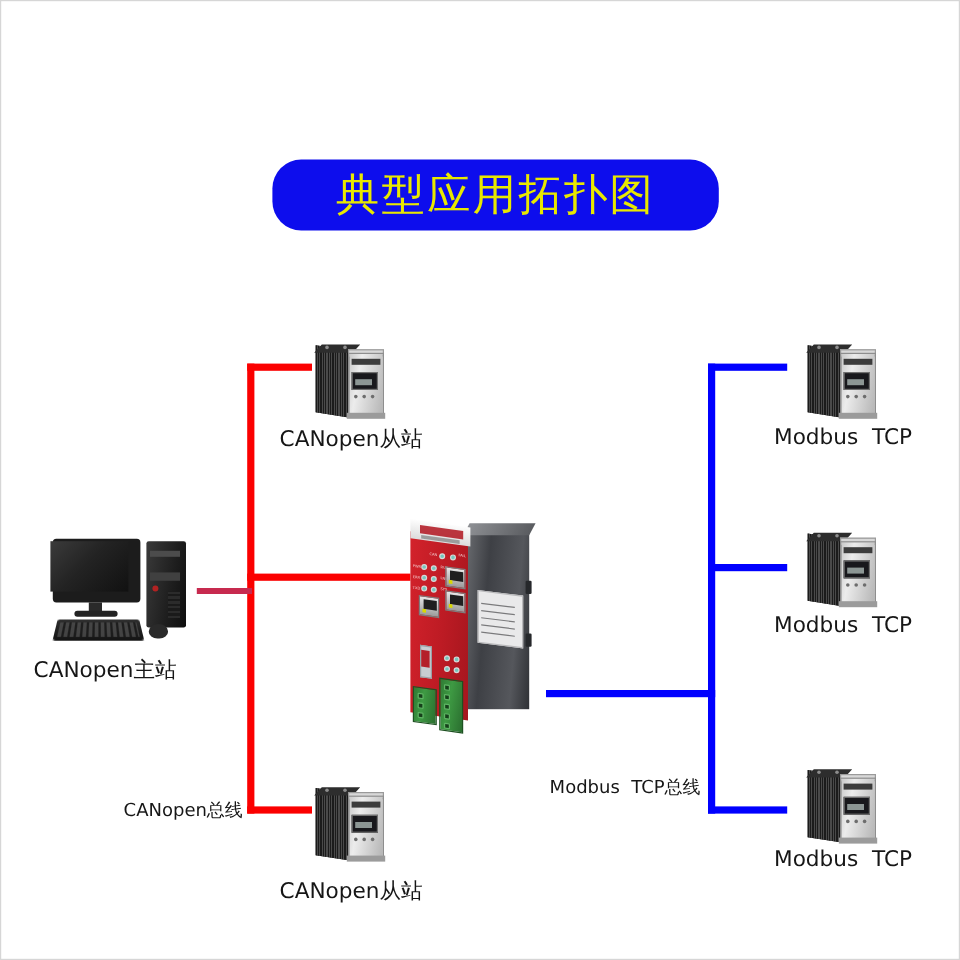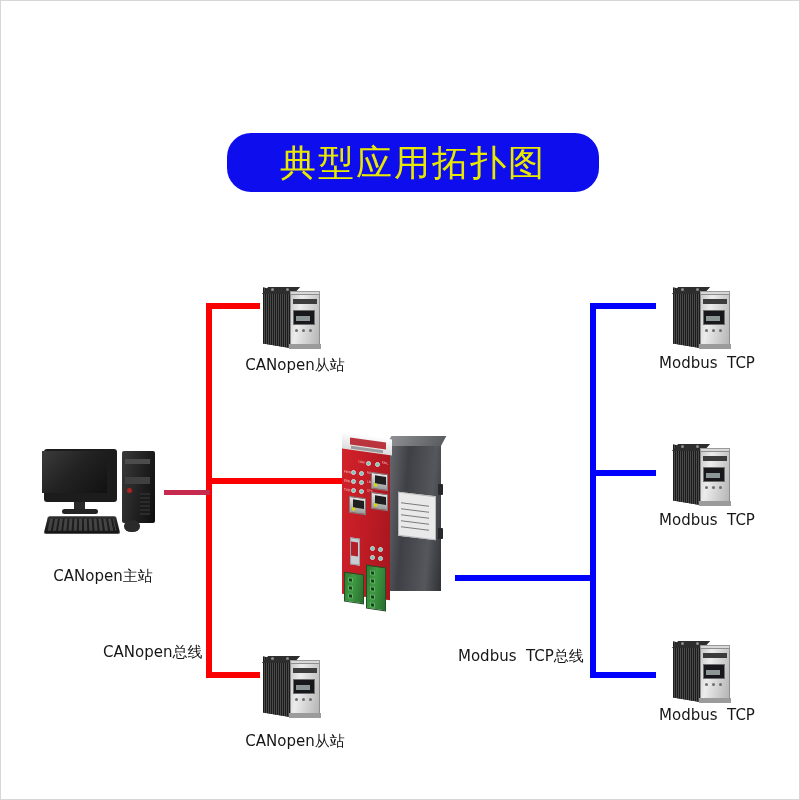--- a/index.html
+++ b/index.html
@@ -70,23 +70,22 @@
   }
   .red-bus { background: #fb0000; }
   .blue-bus { background: #0000ff; }
   .pc-stub { background: #c72a4f; }
 
   
   .node-label {
     position: absolute;
     color: #161616;
     font-family: "DejaVu Sans", "Liberation Sans", sans-serif;
-    font-size: 15px;
+    font-size: 18px;
     white-space: pre;
-    text-align: center;
     line-height: 1.1;
   }
   .bus-label {
     position: absolute;
     color: #161616;
     font-family: "DejaVu Sans", "Liberation Sans", sans-serif;
     font-size: 15px;
     white-space: pre;
     line-height: 1.1;
   }
@@ -621,21 +620,21 @@
     <div id="pc-tower"></div>
     <div id="pc-tower-bay1"></div>
     <div id="pc-tower-bay2"></div>
     <div id="pc-tower-power"></div>
     <div id="pc-tower-vent"></div>
     <div id="pc-keyboard">
       <div id="pc-keyboard-keys"></div>
     </div>
     <div id="pc-mouse"></div>
   </div>
-  <div class="node-label" style="left:28px; top:568px; width:150px;">CANopen主站</div>
+  <div class="node-label" style="left:28px; top:549px; width:150px;">CANopen主站</div>
 
   <div class="drive" style="left:263px; top:286px;">
     <div class="heatsink"></div>
     <div class="heatsink-top"></div>
     <div class="screw s1"></div>
     <div class="screw s2"></div>
     <div class="front-cap"></div>
     <div class="front"></div>
     <div class="brand-strip"></div>
     <div class="display">
@@ -713,17 +712,17 @@
     <div class="display">
       <div class="display-seg"></div>
     </div>
     <div class="keypad-dot k1"></div>
     <div class="keypad-dot k2"></div>
     <div class="keypad-dot k3"></div>
     <div class="base-shadow"></div>
   </div>
   <div class="node-label" style="left:645px; top:707px; width:124px;">Modbus  TCP</div>
 
-  <div class="bus-label" style="left:103px; top:644px;">CANopen总线</div>
+  <div class="bus-label" style="left:103px; top:667px;">CANopen总线</div>
   <div class="bus-label" style="left:458px; top:648px;">Modbus  TCP总线</div>
 
   <div id="frame-border"></div>
 </div>
 
 </body></html>

